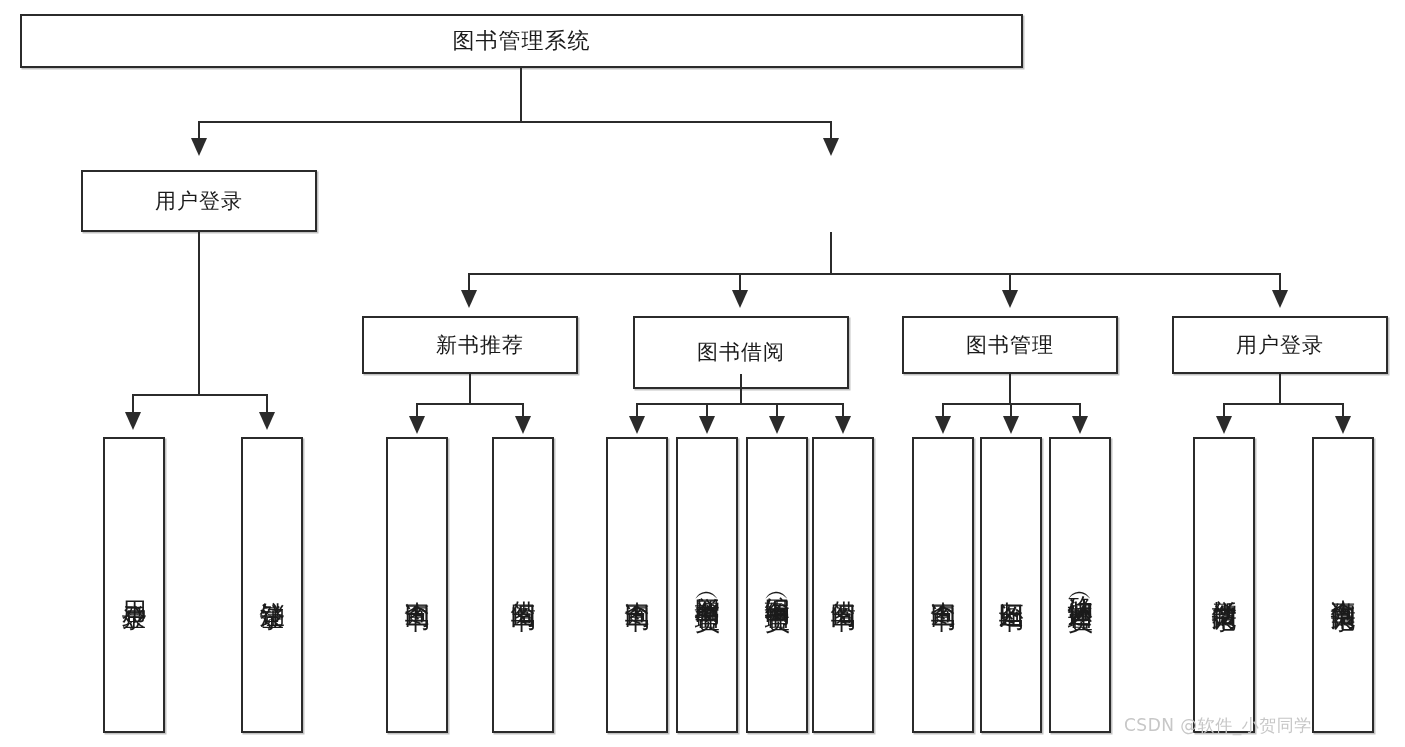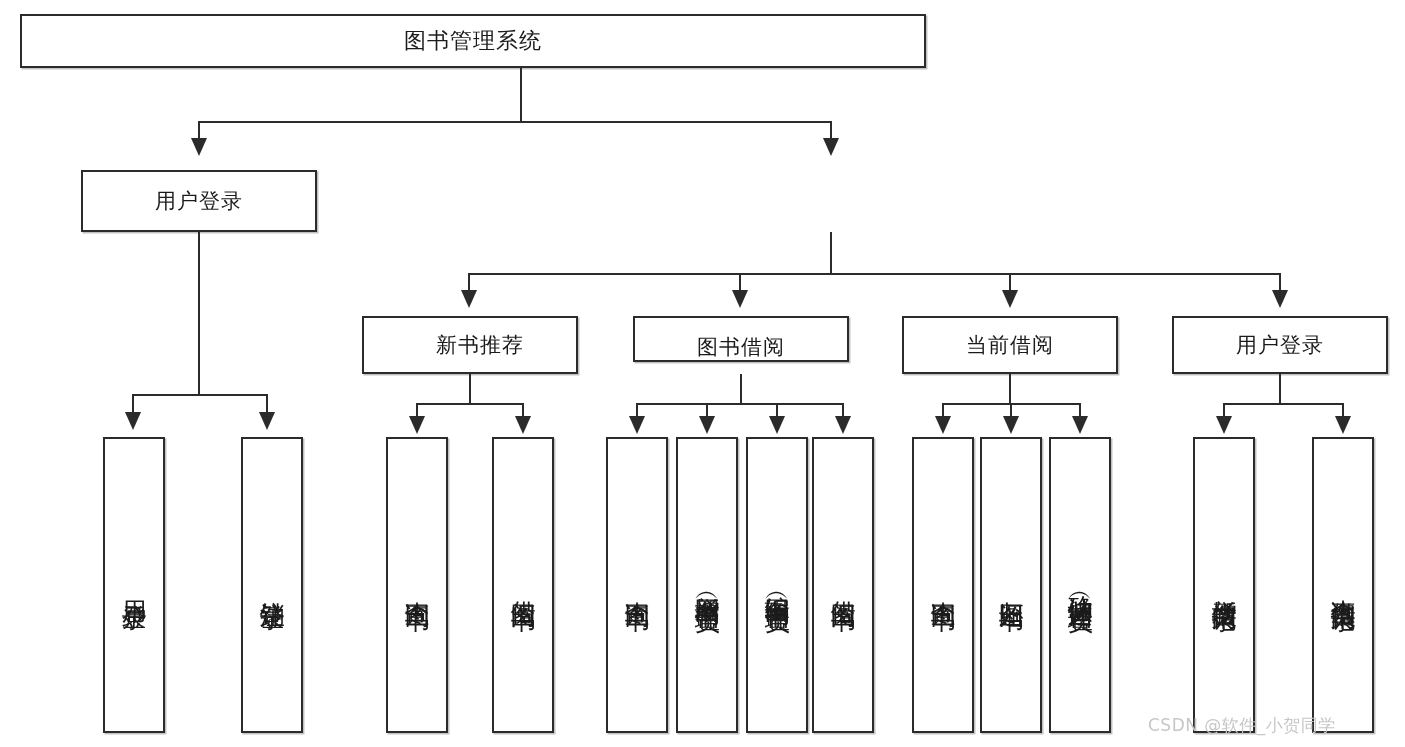--- a/index.html
+++ b/index.html
@@ -55,21 +55,21 @@
     letter-spacing:.5px;
     white-space:nowrap;
     user-select:none;
   }
 </style>
 </head>
 <body>
 
 <div id="canvas">
 
-  <div class="node root h" style="left:20px;top:14px;width:906px;height:54px;">
+  <div class="node root h" style="left:20px;top:14px;width:1003px;height:54px;">
     <span>图书管理系统</span>
   </div>
 
   <div class="conn v" style="left:520px;top:68px;width:2px;height:54px;"></div>
   <div class="conn h" style="left:198px;top:121px;width:634px;height:2px;"></div>
   <div class="conn v" style="left:198px;top:121px;width:2px;height:24px;"></div>
   <div class="arrow" style="left:191px;top:138px;"></div>
   <div class="conn v" style="left:830px;top:121px;width:2px;height:24px;"></div>
   <div class="arrow" style="left:823px;top:138px;"></div>
 
@@ -91,25 +91,25 @@
   <div class="conn v" style="left:739px;top:273px;width:2px;height:23px;"></div>
   <div class="arrow" style="left:732px;top:290px;"></div>
   <div class="conn v" style="left:1009px;top:273px;width:2px;height:23px;"></div>
   <div class="arrow" style="left:1002px;top:290px;"></div>
   <div class="conn v" style="left:1279px;top:273px;width:2px;height:23px;"></div>
   <div class="arrow" style="left:1272px;top:290px;"></div>
 
   <div class="node h" style="left:362px;top:316px;width:216px;height:58px;padding-left:20px;">
     <span>新书推荐</span>
   </div>
-  <div class="node h" style="left:633px;top:316px;width:216px;height:46px;align-items:flex-end;">
+  <div class="node h" style="left:633px;top:316px;width:216px;height:73px;">
     <span>图书借阅</span>
   </div>
   <div class="node h" style="left:902px;top:316px;width:216px;height:58px;">
-    <span>当前借阅</span>
+    <span>图书管理</span>
   </div>
   <div class="node h" style="left:1172px;top:316px;width:216px;height:58px;">
     <span>用户登录</span>
   </div>
 
   <div class="conn v" style="left:469px;top:374px;width:2px;height:30px;"></div>
   <div class="conn h" style="left:416px;top:403px;width:108px;height:2px;"></div>
   <div class="conn v" style="left:416px;top:403px;width:2px;height:19px;"></div>
   <div class="arrow" style="left:409px;top:416px;"></div>
   <div class="conn v" style="left:522px;top:403px;width:2px;height:19px;"></div>
@@ -179,15 +179,15 @@
     <span class="vtxt">确认归还（管理员）</span>
   </div>
 
   <div class="node leaf" style="left:1193px;top:437px;width:62px;height:296px;">
     <span class="vtxt">新增借阅记录</span>
   </div>
   <div class="node leaf" style="left:1312px;top:437px;width:62px;height:296px;">
     <span class="vtxt">查询借阅记录</span>
   </div>
 
-  <div class="watermark" style="left:1148px;top:714px;">CSDN @软件_小贺同学</div>
+  <div class="watermark" style="left:1124px;top:714px;">CSDN @软件_小贺同学</div>
 
 </div>
 
 </body></html>

